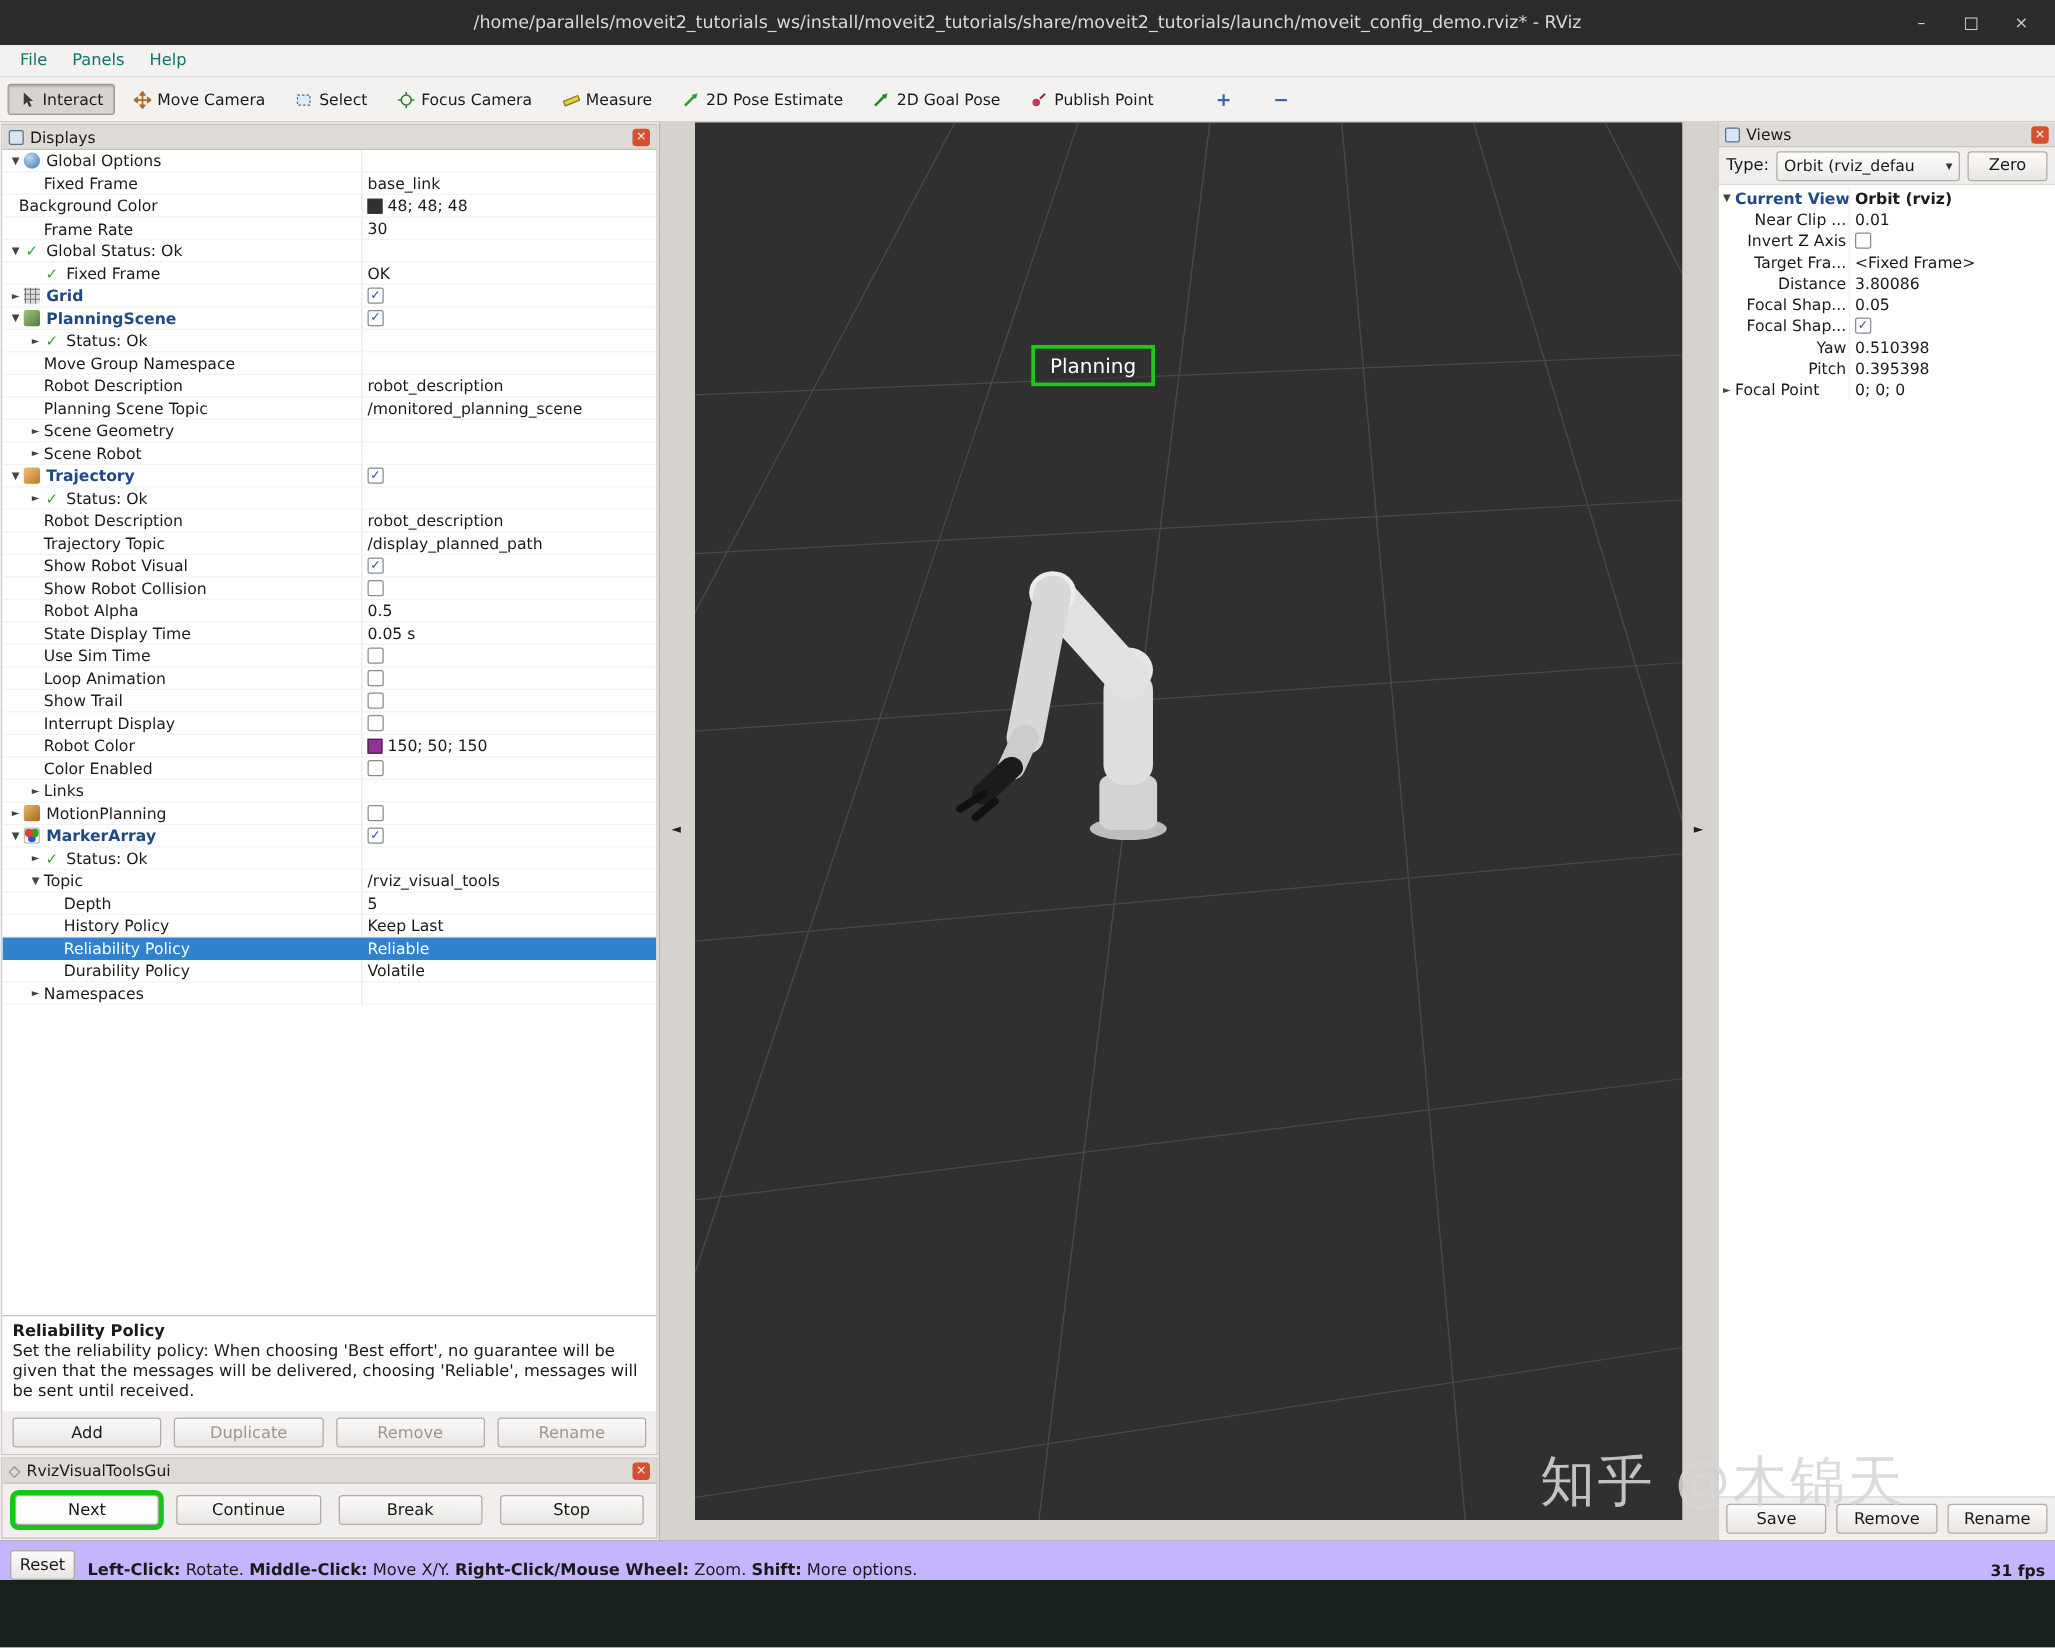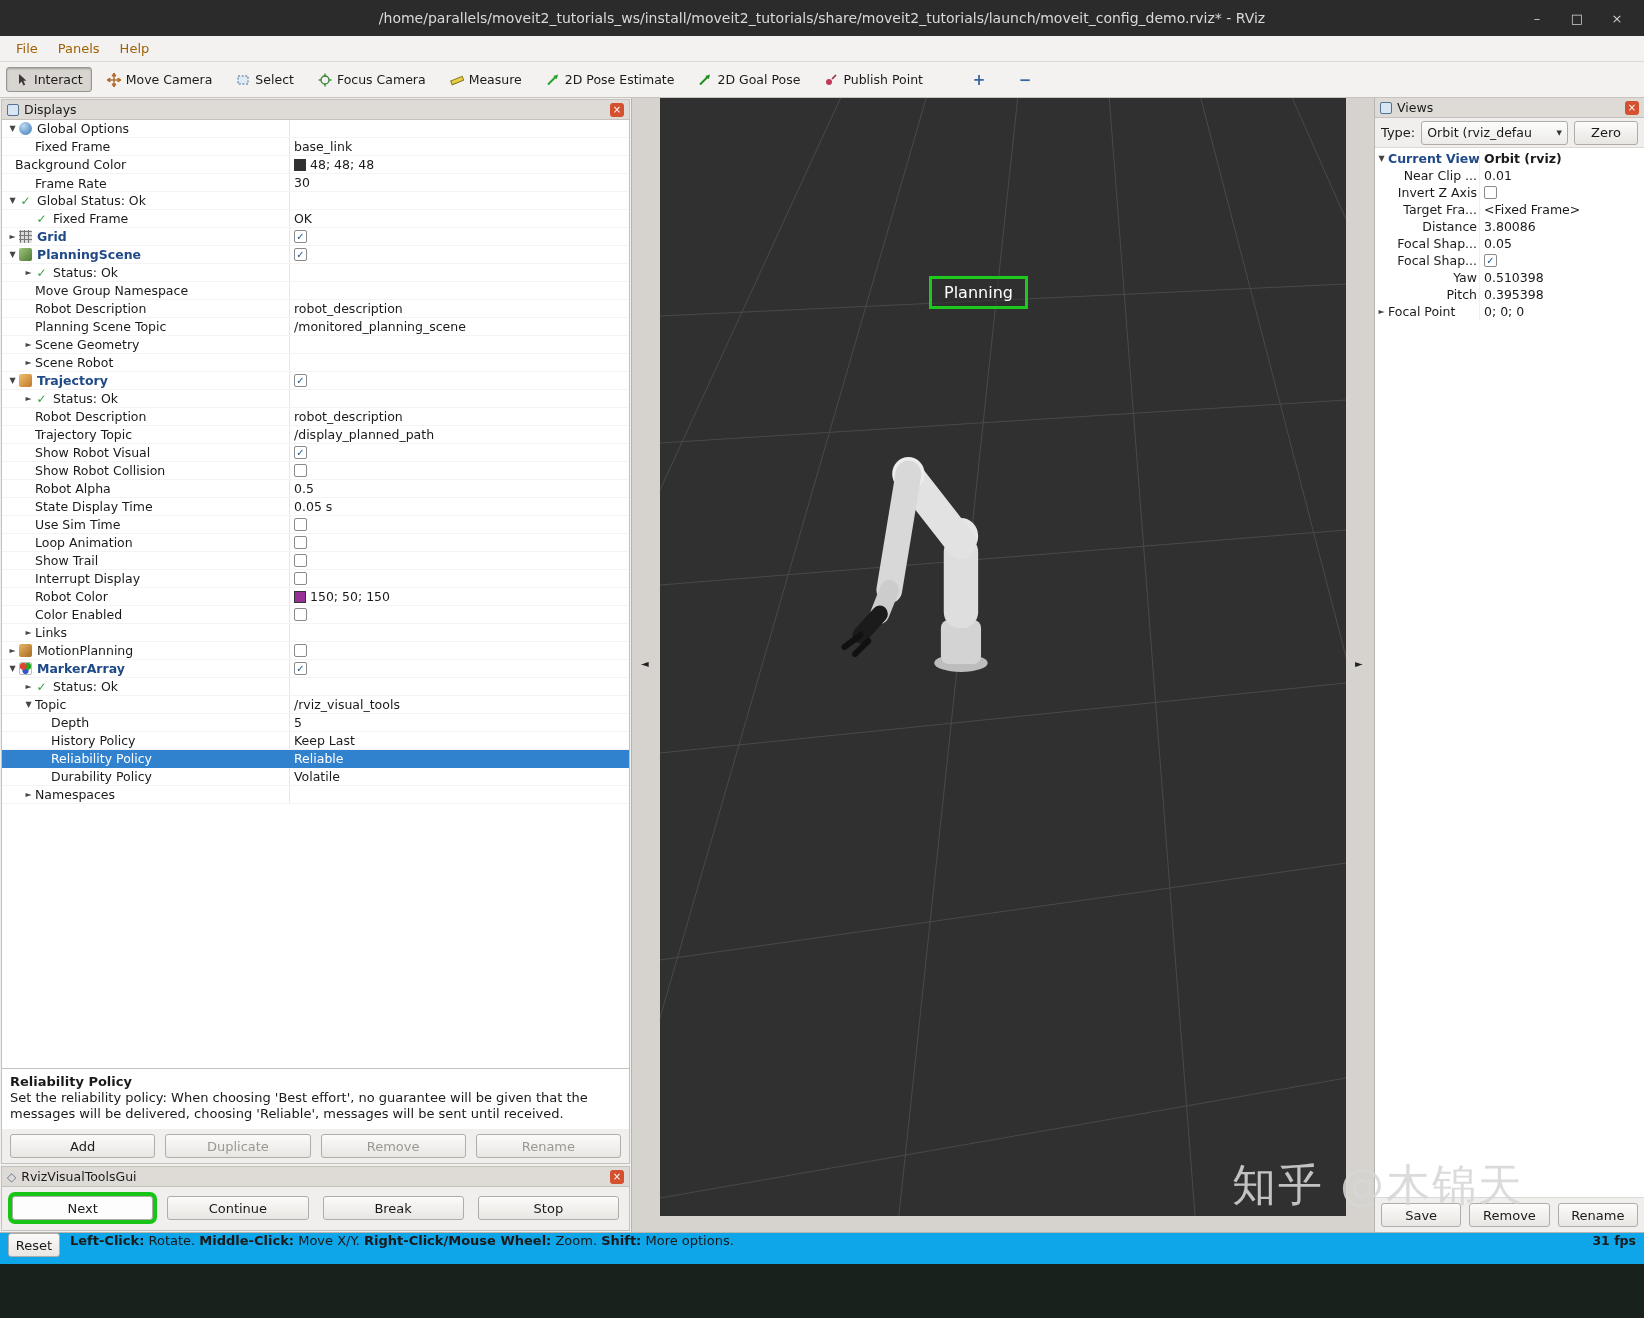--- a/index.html
+++ b/index.html
@@ -7,33 +7,33 @@
   body { font-family:"DejaVu Sans","Liberation Sans",sans-serif; font-size:13px; color:#1a1a1a; background:#d6d3cf; }
 
   
   .titlebar { height:36px; background:#2b2b2b; display:flex; align-items:center; position:relative; }
   .title-text { flex:1; text-align:center; color:#d9d9d9; font-size:14px; white-space:nowrap; overflow:hidden; }
   .win-controls { position:absolute; right:14px; top:0; height:36px; display:flex; align-items:center; gap:14px; }
   .winbtn { width:26px; height:26px; border-radius:50%; color:#cfcfcf; display:flex; align-items:center; justify-content:center; font-size:13px; cursor:default; }
 
   
   .menubar { height:26px; background:#f3f2f1; display:flex; align-items:center; padding-left:6px; border-bottom:1px solid #dcd9d5; }
-  .menu-item { padding:3px 10px; font-size:13px; color:#a16207; }
+  .menu-item { padding:3px 10px; font-size:13px; color:#0f766e; }
 
   
   .toolbar { height:36px; background:#f3f2f1; border-bottom:1px solid #c7c4c0; display:flex; align-items:center; padding:0 6px; gap:6px; }
   .tool { display:flex; align-items:center; gap:5px; border:1px solid transparent; background:transparent; padding:4px 8px; font-size:12.5px; font-family:inherit; border-radius:3px; color:#1a1a1a; }
   .tool.active { border:1px solid #9a9691; background:#d8d5d0; box-shadow:inset 0 1px 2px rgba(0,0,0,.25); }
   .tool-ic { width:14px; height:14px; display:inline-flex; }
   .tool-small { margin-left:26px; width:30px; justify-content:center; font-weight:bold; color:#3465a4; font-size:15px; }
   .tool-small2 { margin-left:10px; }
 
   
   .main { height:1134px; display:flex; }
-  .left { width:632px; display:flex; flex-direction:column; background:#f0efee; border-right:1px solid #b8b5b1; }
+  .left { width:528px; display:flex; flex-direction:column; background:#f0efee; border-right:1px solid #b8b5b1; }
   .gap { width:28px; background:#d6d3cf; position:relative; }
   .splitter-arrow { position:absolute; top:calc(50% - 7px); font-size:10px; color:#222; left:9px; }
   .viewport { flex:1; background:#303030; position:relative; margin-bottom:16px; overflow:hidden; }
   .views { width:270px; display:flex; flex-direction:column; background:#fff; border-left:1px solid #b8b5b1; }
 
   
   .panel-title { height:20px; background:#dedbd7; border-bottom:1px solid #c5c2be; display:flex; align-items:center; gap:5px; padding:0 5px; font-size:12.5px; flex:none; }
   .pt-icon { width:12px; height:12px; background:#d8e6f4; border:1px solid #55718f; border-radius:2px; flex:none; }
   .pt-diamond { color:#667a94; font-size:12px; flex:none; }
   .close-btn { margin-left:auto; width:14px; height:14px; background:#d4502e; border-radius:3px; color:#fff; font-size:10px; display:flex; align-items:center; justify-content:center; }
@@ -85,21 +85,21 @@
   .type-arrow { margin-left:auto; font-size:7px; color:#333; }
   .zero-btn { flex:none; width:64px; }
   .views-tree { flex:1; background:#fff; padding-top:2px; overflow:hidden; }
   .vrow { height:17px; border-bottom:none; }
   .vrow .tlab { width:104px; }
   .tright { justify-content:flex-end; padding-right:2px; }
   .vrow .tval { border-left:1px solid #efefef; }
   .views-btn-row { display:flex; gap:8px; padding:5px 6px; background:#f0efee; border-top:1px solid #dcd9d5; flex:none; }
 
   
-  .statusbar { height:32px; background:#0ea5e9; border-top:1px solid #b8b5b1; display:flex; align-items:flex-start; padding:0 8px; gap:10px; }
+  .statusbar { height:32px; background:#c4b5fd; border-top:1px solid #b8b5b1; display:flex; align-items:flex-end; padding:0 8px; gap:10px; }
   .reset-btn { flex:none; width:52px; }
   .hint { font-size:13px; white-space:nowrap; overflow:hidden; }
   .hint b { font-weight:bold; }
   .fps { margin-left:auto; font-size:12.5px; font-weight:600; white-space:nowrap; }
 
   .bottom-strip { height:54px; background:#18211c; }
 </style>
 </head>
 <body>
 

